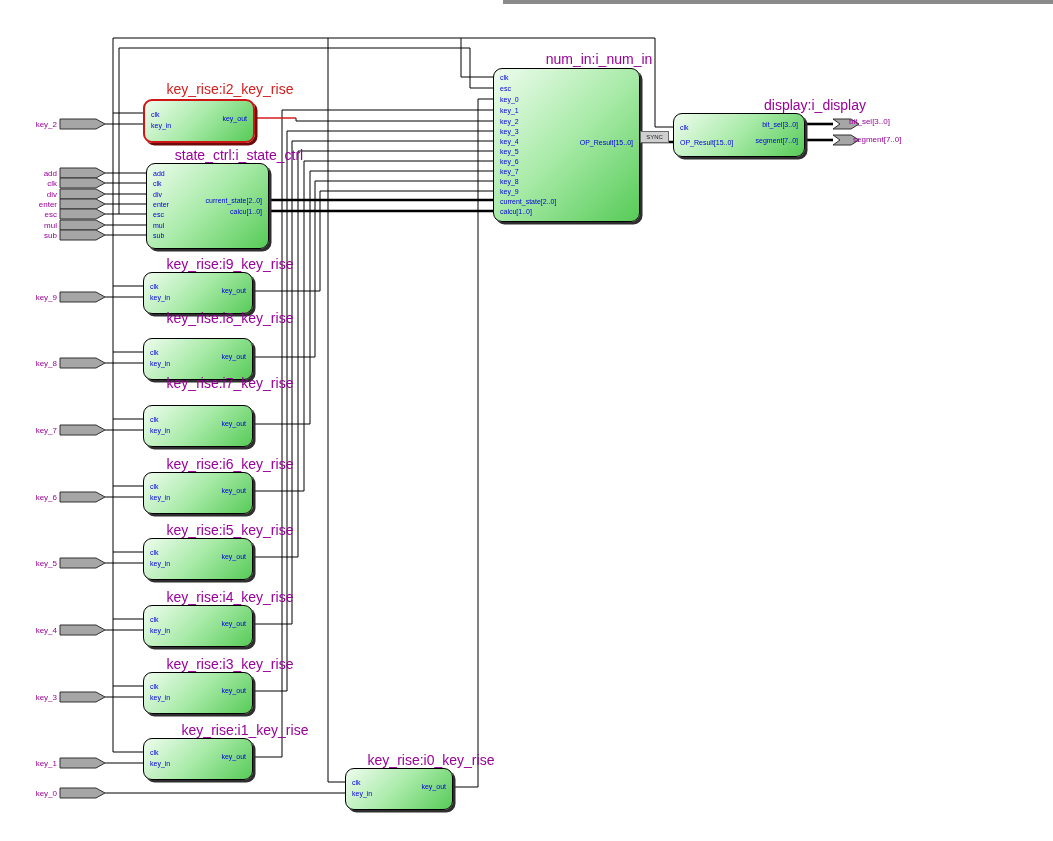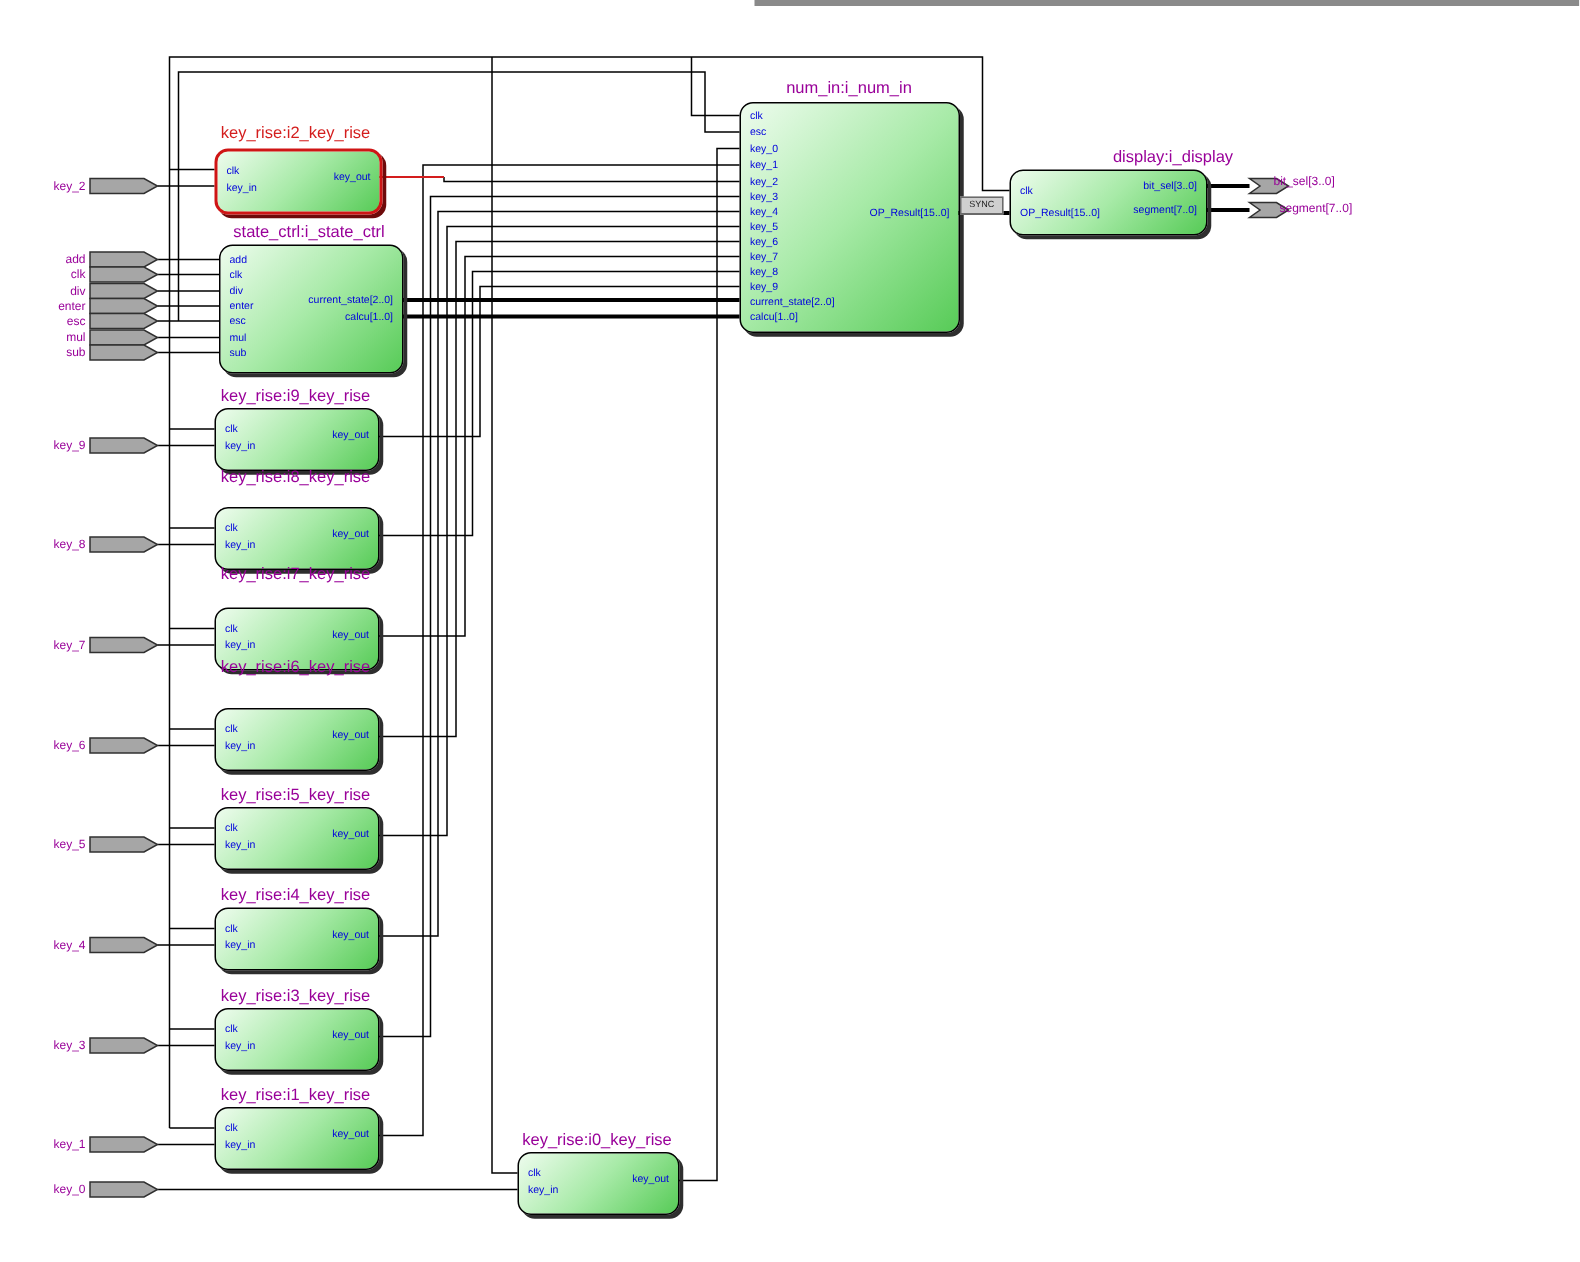--- a/index.html
+++ b/index.html
@@ -7,22 +7,22 @@
           font-family:"Liberation Sans", sans-serif;}
   #topbar{position:absolute;left:503px;top:0;width:550px;height:4px;background:#8a8a8a;}
   svg.wires{position:absolute;left:0;top:0;z-index:1;}
   .block{position:absolute;z-index:2;border:1px solid #000;border-radius:9px;
          background:linear-gradient(135deg,#eefcee 0%,#a7eaa7 50%,#57cb57 100%);
          box-shadow:2.5px 2.5px 0 #2e2e2e;}
   .block.selected{border:2px solid #cf1515;box-shadow:2.5px 2.5px 0 #6e0a0a;}
   .kr{width:108px;height:40px;}
   .port{position:absolute;left:6px;font-size:7px;line-height:7px;color:#0000dd;white-space:nowrap;}
   .port.out{left:auto;right:6px;text-align:right;}
-  .mtitle{position:absolute;z-index:3;transform:translateX(-50%);font-size:11px;line-height:9px;
-          color:#990099;white-space:nowrap;}
+  .mtitle{position:absolute;z-index:3;transform:translateX(-50%);font-size:14px;line-height:9px;
+          color:#990099;white-space:nowrap;margin-left:33px;}
   .mtitle.selected{color:#d41d1d;}
   .pinlab{position:absolute;z-index:3;left:0;width:57px;text-align:right;
           transform:translateY(-50%);font-size:8px;color:#990099;white-space:nowrap;}
   .outpinlab{position:absolute;z-index:3;transform:translateY(-50%);font-size:8px;
              color:#990099;white-space:nowrap;}
   #synctag{position:absolute;z-index:3;left:640px;top:131px;width:27px;height:10px;
            background:#cfcfcf;border:1px solid #6a6a6a;font-size:6px;line-height:10px;
            text-align:center;color:#222;}
 </style>
 </head>
@@ -137,21 +137,21 @@
     <span class="port out" style="top:14px">key_out</span>
   </div>
 
   <div class="mtitle" style="left:197px;top:379px">key_rise:i7_key_rise</div>
   <div class="block kr" style="left:143px;top:405px">
     <span class="port" style="top:10px">clk</span>
     <span class="port" style="top:21px">key_in</span>
     <span class="port out" style="top:14px">key_out</span>
   </div>
 
-  <div class="mtitle" style="left:197px;top:441px">key_rise:i6_key_rise</div>
+  <div class="mtitle" style="left:197px;top:460px">key_rise:i6_key_rise</div>
   <div class="block kr" style="left:143px;top:472px">
     <span class="port" style="top:10px">clk</span>
     <span class="port" style="top:21px">key_in</span>
     <span class="port out" style="top:14px">key_out</span>
   </div>
 
   <div class="mtitle" style="left:197px;top:526px">key_rise:i5_key_rise</div>
   <div class="block kr" style="left:143px;top:538px">
     <span class="port" style="top:10px">clk</span>
     <span class="port" style="top:21px">key_in</span>
@@ -165,21 +165,21 @@
     <span class="port out" style="top:14px">key_out</span>
   </div>
 
   <div class="mtitle" style="left:197px;top:660px">key_rise:i3_key_rise</div>
   <div class="block kr" style="left:143px;top:672px">
     <span class="port" style="top:10px">clk</span>
     <span class="port" style="top:21px">key_in</span>
     <span class="port out" style="top:14px">key_out</span>
   </div>
 
-  <div class="mtitle" style="left:197px;top:726px">key_rise:i1_key_rise</div>
+  <div class="mtitle" style="left:212px;top:726px">key_rise:i1_key_rise</div>
   <div class="block kr" style="left:143px;top:738px">
     <span class="port" style="top:10px">clk</span>
     <span class="port" style="top:21px">key_in</span>
     <span class="port out" style="top:14px">key_out</span>
   </div>
 
   <div class="mtitle" style="left:398px;top:756px">key_rise:i0_key_rise</div>
   <div class="block" style="left:345px;top:768px;width:106px;height:40px">
     <span class="port" style="top:10px">clk</span>
     <span class="port" style="top:21px">key_in</span>

